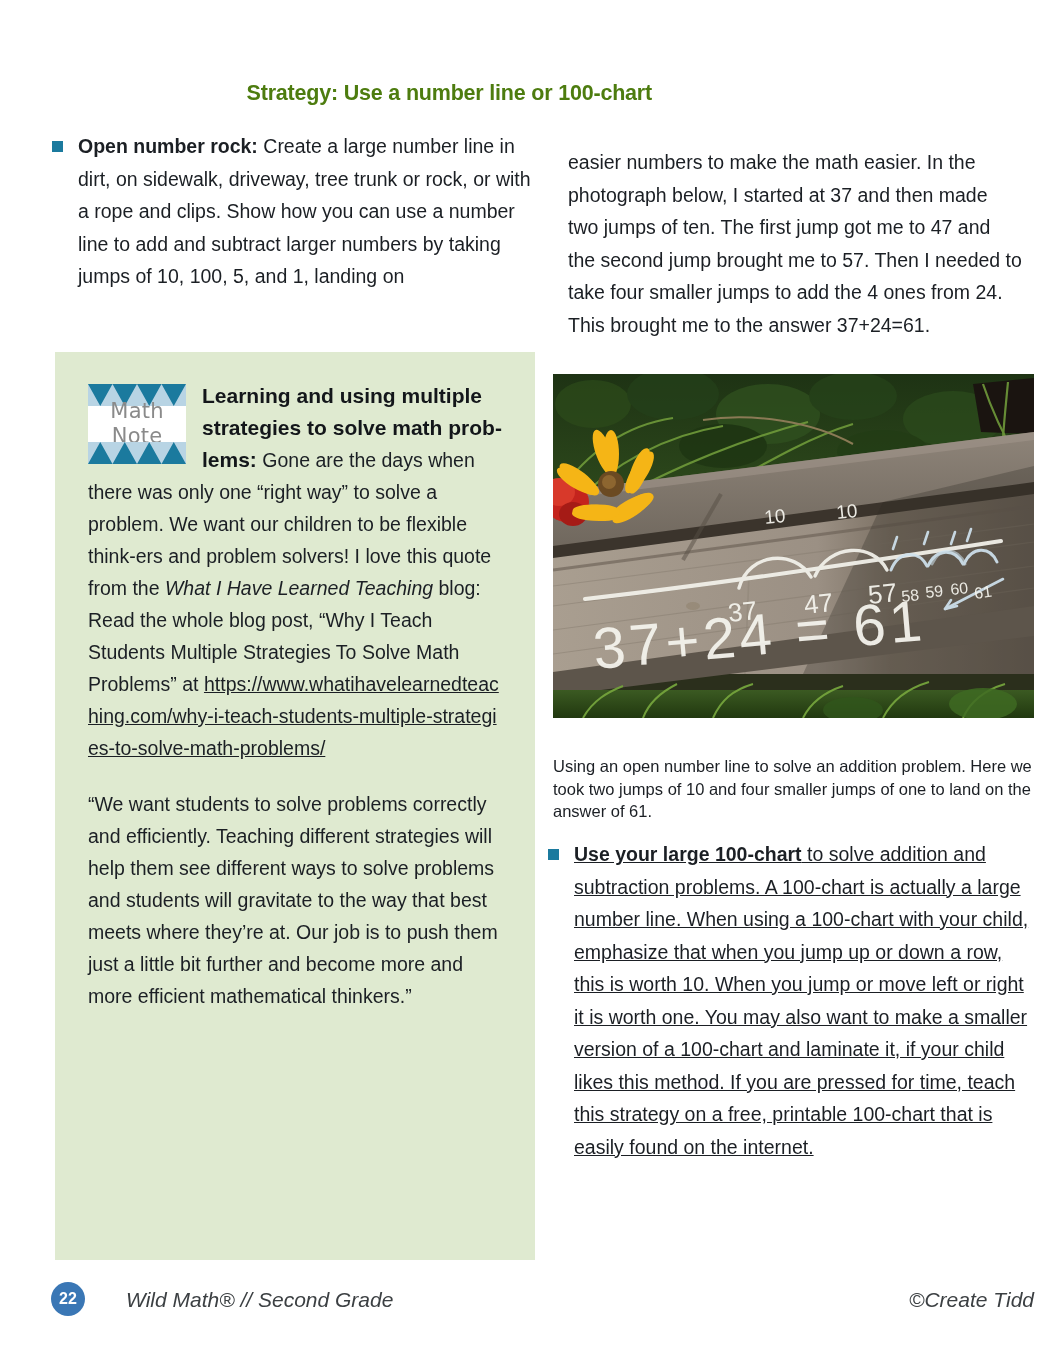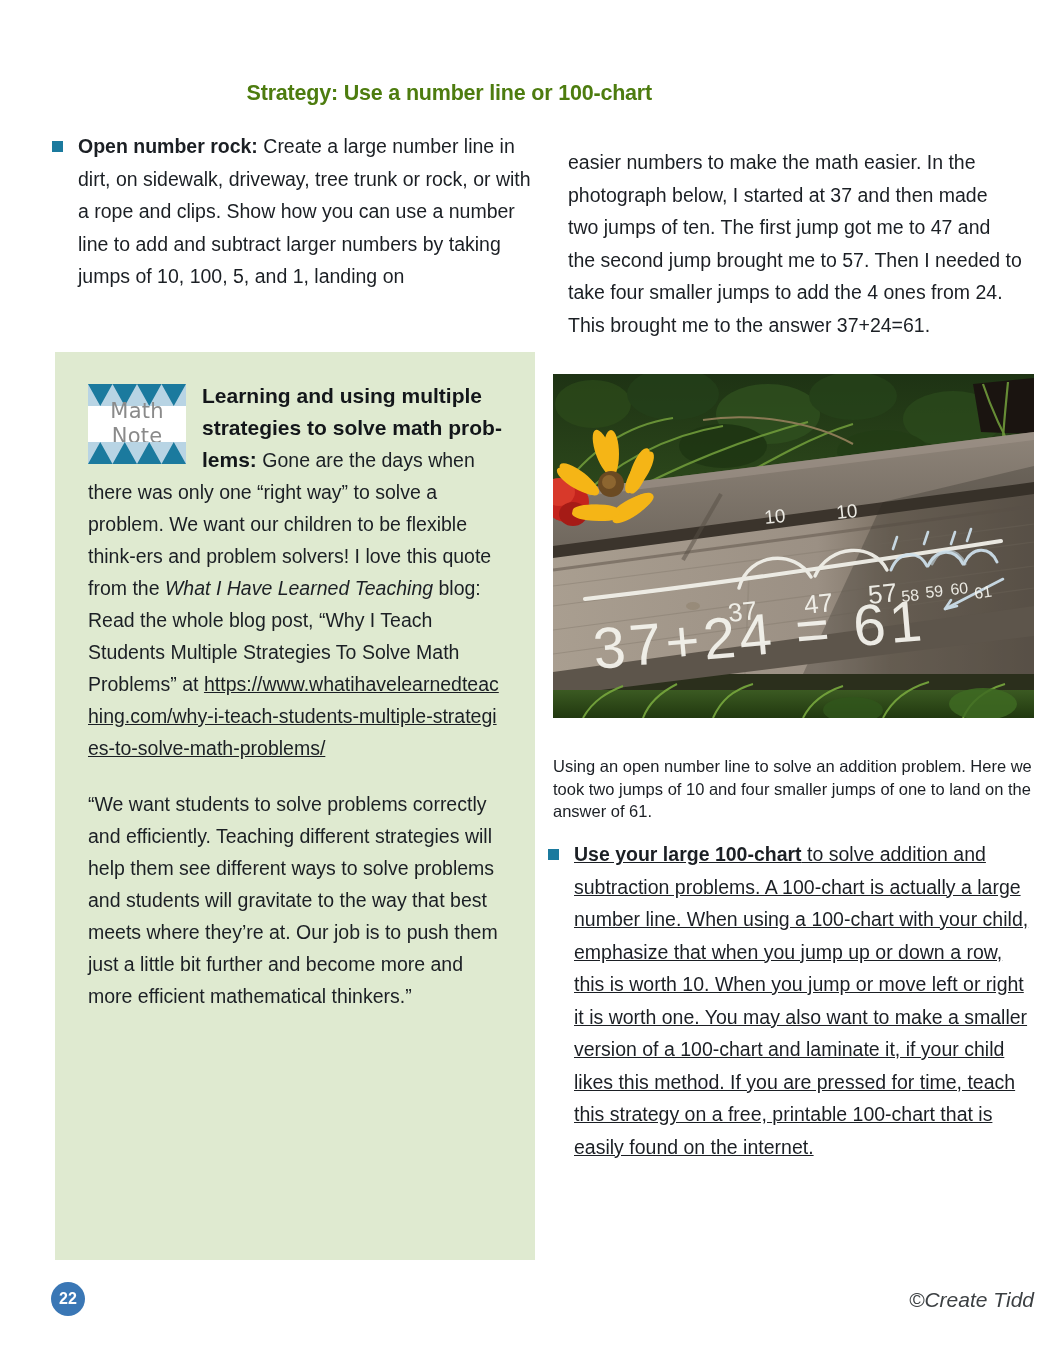--- a/index.html
+++ b/index.html
@@ -425,16 +425,17 @@
 
   <div class="bullet-right">
     <div class="bullet-item">
       <span class="bullet-square"></span>
       <b>Use your large 100-chart</b><span> to solve addition and subtraction problems. A 100-chart is actually a large number line. When using a 100-chart with your child, emphasize that when you jump up or down a row, this is worth 10. When you jump or move left or right it is worth one. You may also want to make a smaller version of a 100-chart and laminate it, if your child likes this method. If you are pressed for time, teach this strategy on a free, printable 100-chart that is easily found on the internet.</span>
     </div>
   </div>
 
   <div class="footer">
     <div class="page-badge">22</div>
+    <div class="footer-title">Wild Math® // Second Grade</div>
     <div class="footer-credit">©Create Tidd</div>
   </div>
 
 </div>
 
 </body></html>

